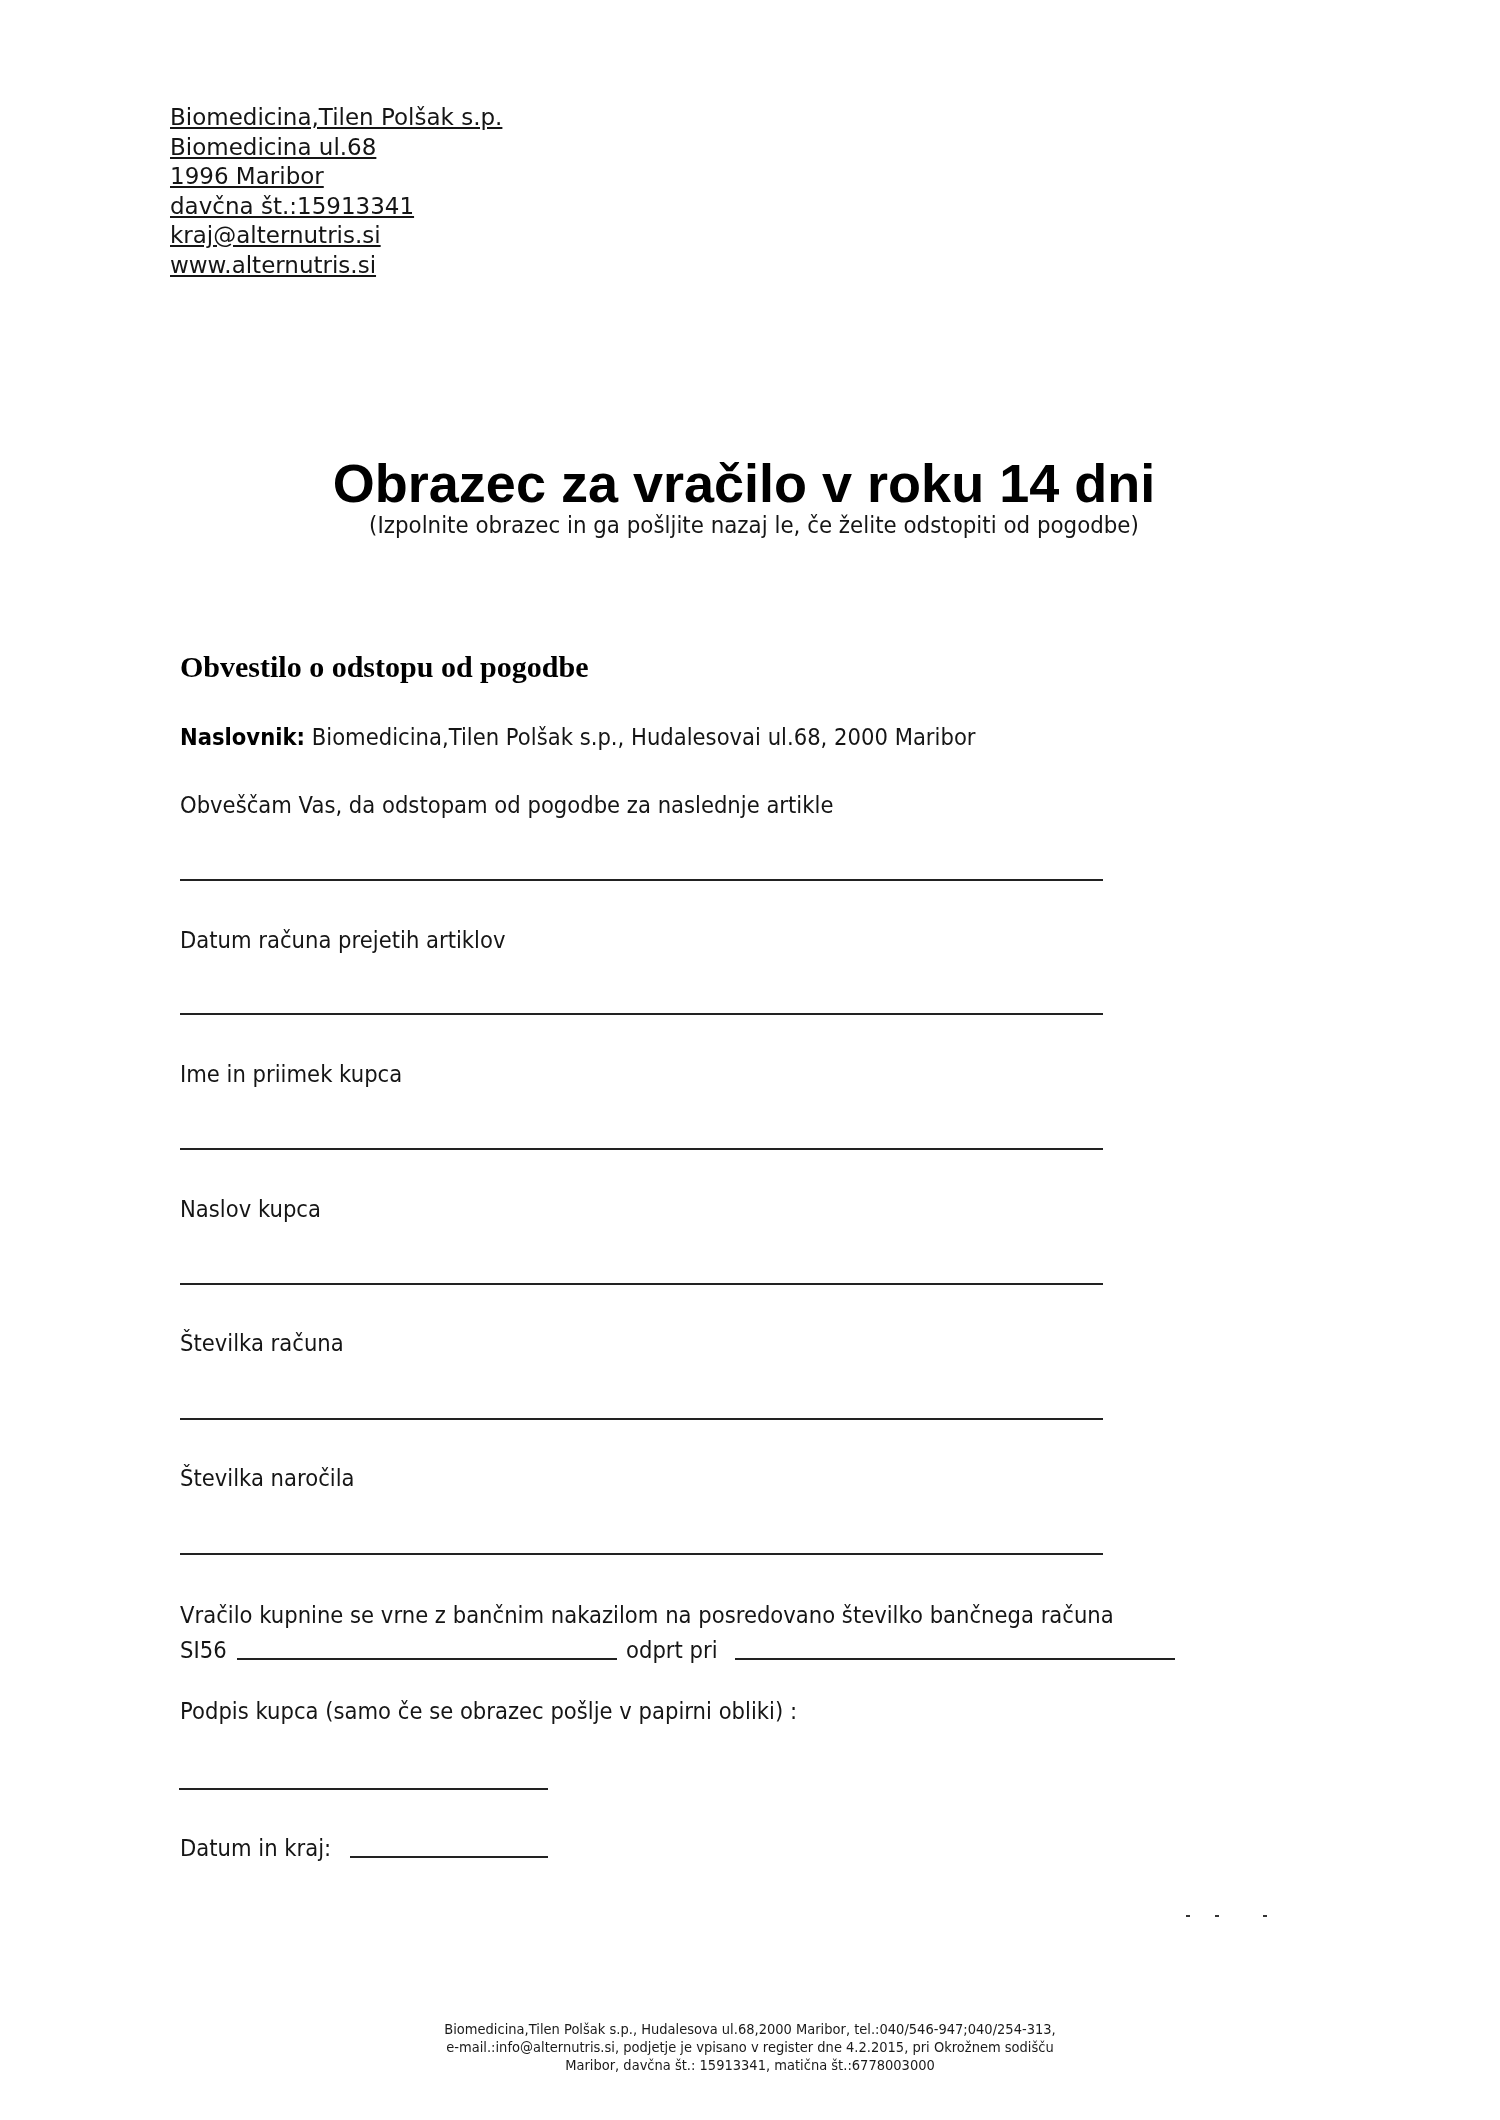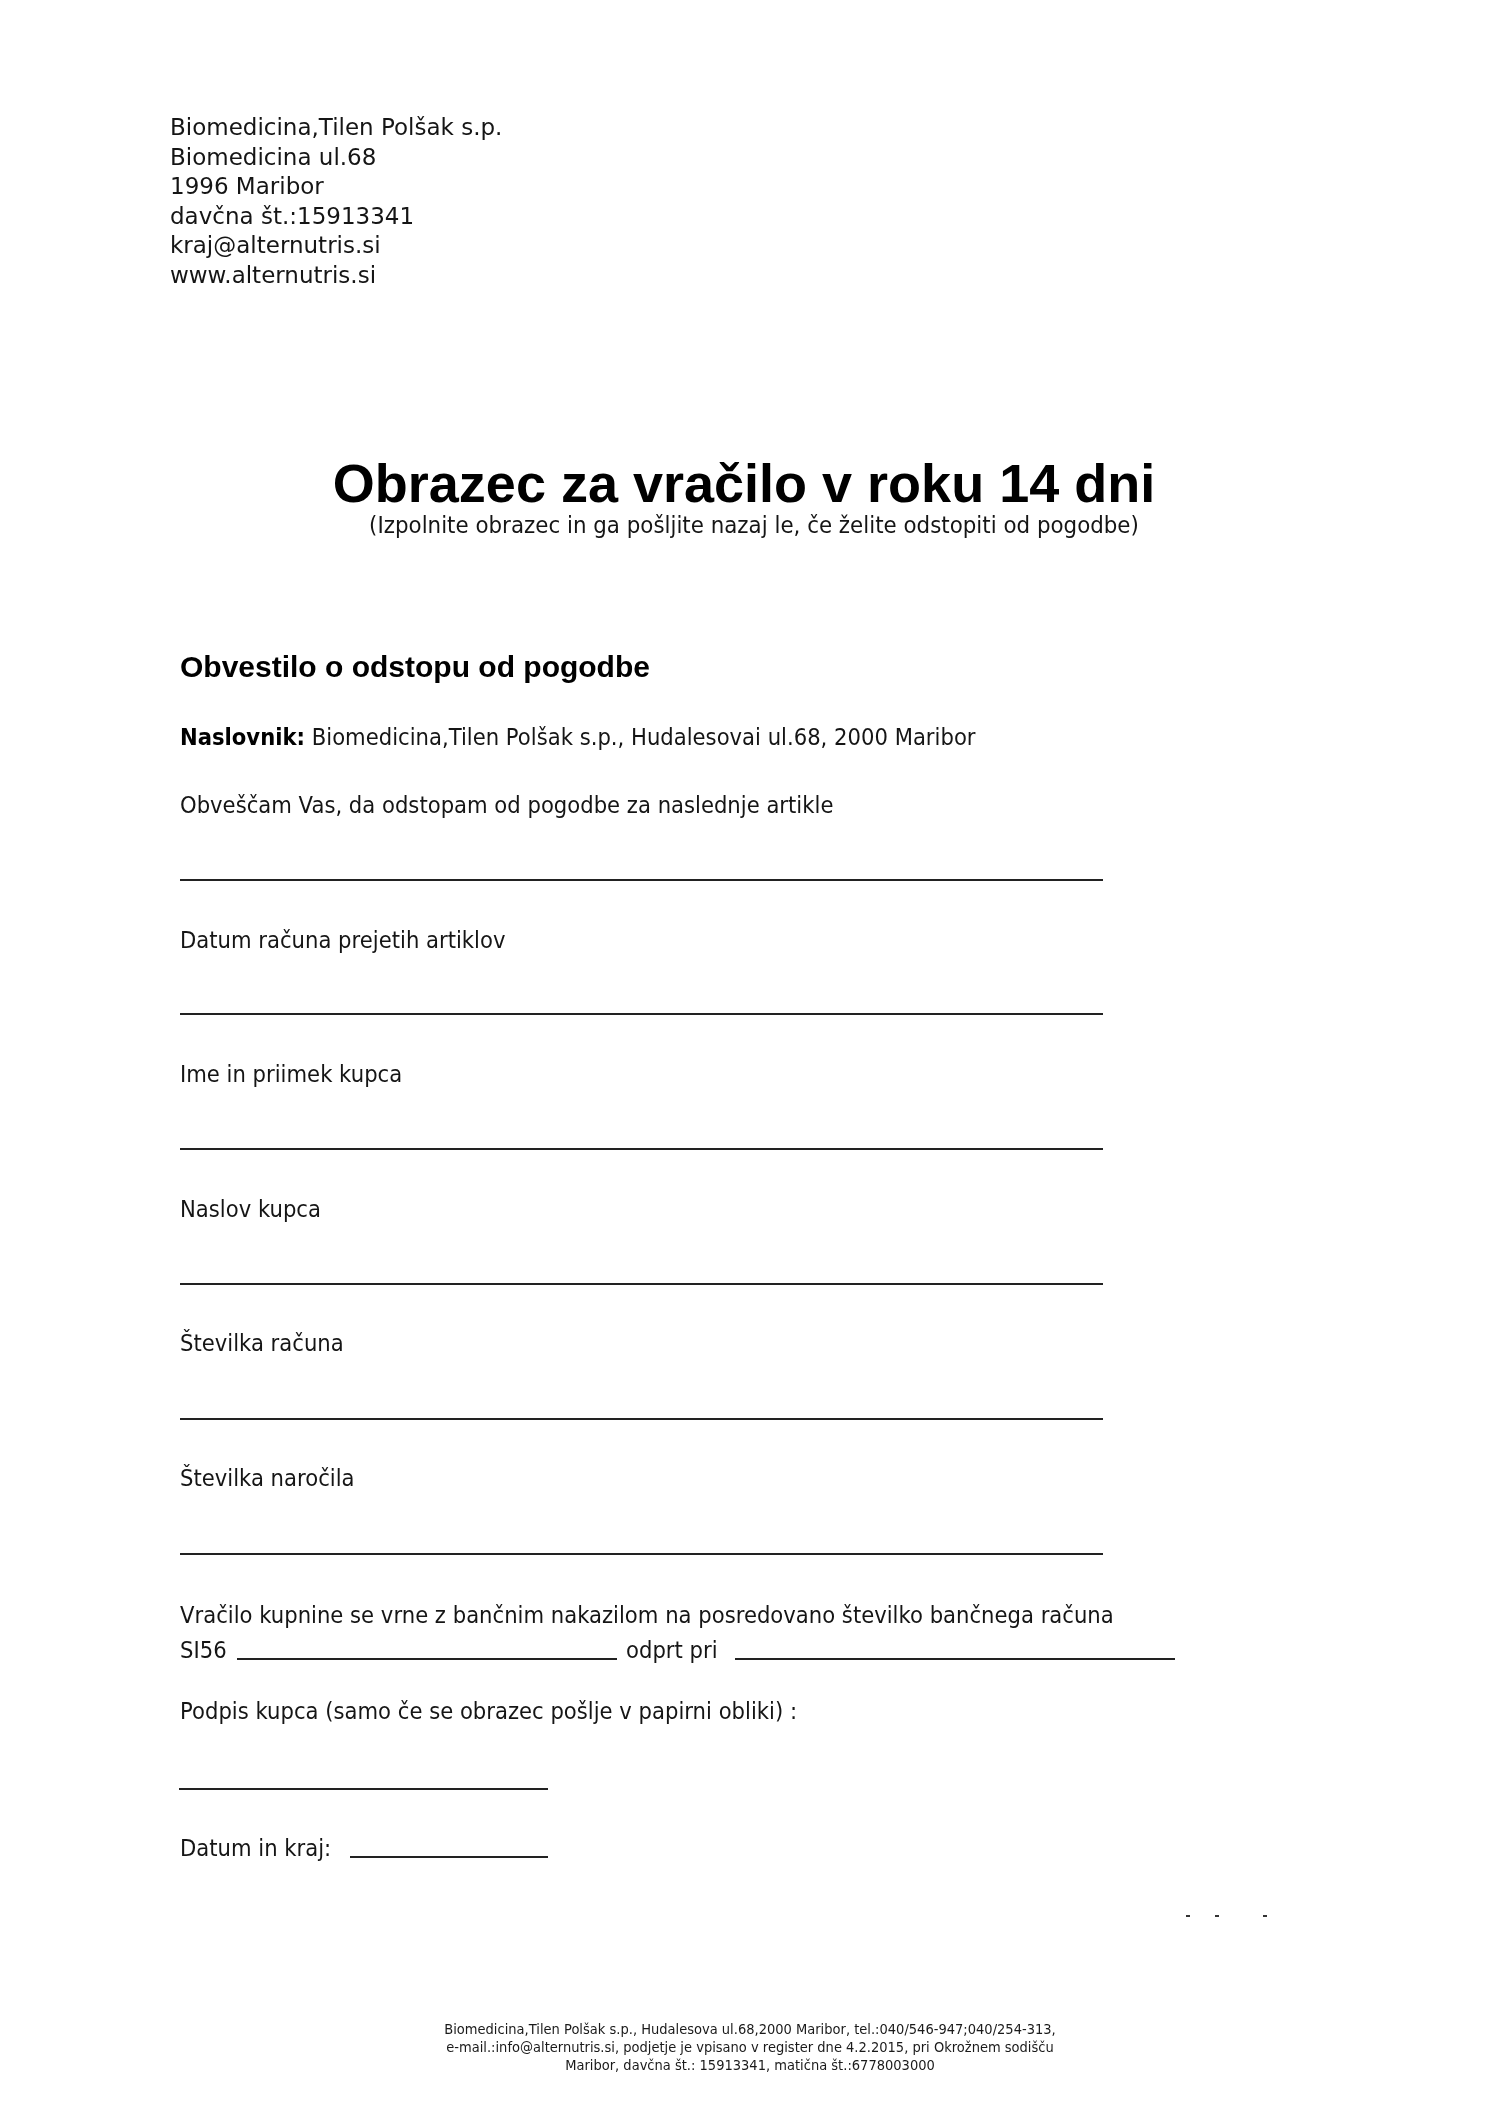--- a/index.html
+++ b/index.html
@@ -1,25 +1,25 @@
 <!DOCTYPE html>
 <html><head>
 <meta charset="utf-8">
 <style>
   html, body { margin: 0; padding: 0; background: #ffffff; }
   body { width: 1500px; height: 2120px; position: relative; overflow: hidden;
          font-family: "DejaVu Sans", sans-serif; color: #111111; }
   .abs { position: absolute; white-space: nowrap; }
-  .sender { left: 170px; top: 113px; font-size: 23px; line-height: 29.5px; color: #151515; }
+  .sender { left: 170px; top: 103px; font-size: 23px; line-height: 29.5px; color: #151515; text-decoration: underline; }
   .sender div { white-space: nowrap; }
   .title { left: 0; width: 1488px; top: 452px; text-align: center;
            font-family: "Liberation Sans", sans-serif; font-weight: bold; font-size: 54px; color: #000; }
   .subtitle { left: 0; width: 1508px; top: 512px; text-align: center; font-size: 23px; color: #151515;
               font-family: "DejaVu Sans", sans-serif; transform: scaleX(0.93); transform-origin: 754px 0; }
-  .section-heading { left: 180px; top: 650px; font-family: Liberation Sans, sans-serif;
+  .section-heading { left: 180px; top: 650px; font-family: Liberation Serif, serif;
                      font-weight: bold; font-size: 30px; color: #000; }
   .body-text { left: 180px; font-size: 23px; color: #151515; transform: scaleX(0.92); transform-origin: 0 0; }
   .body-text b { font-weight: bold; color: #000; }
   .rule { position: absolute; height: 0; border-top: 2px solid #222; }
   .footer { left: 0; width: 1500px; top: 2020px; text-align: center; font-size: 14.5px; line-height: 18px;
             color: #1a1a1a; transform: scaleX(0.9); transform-origin: 750px 0; }
   .footer div { white-space: nowrap; }
   .dot { position: absolute; width: 4px; height: 2px; background: #333; top: 1915px; }
 </style>
 </head>

